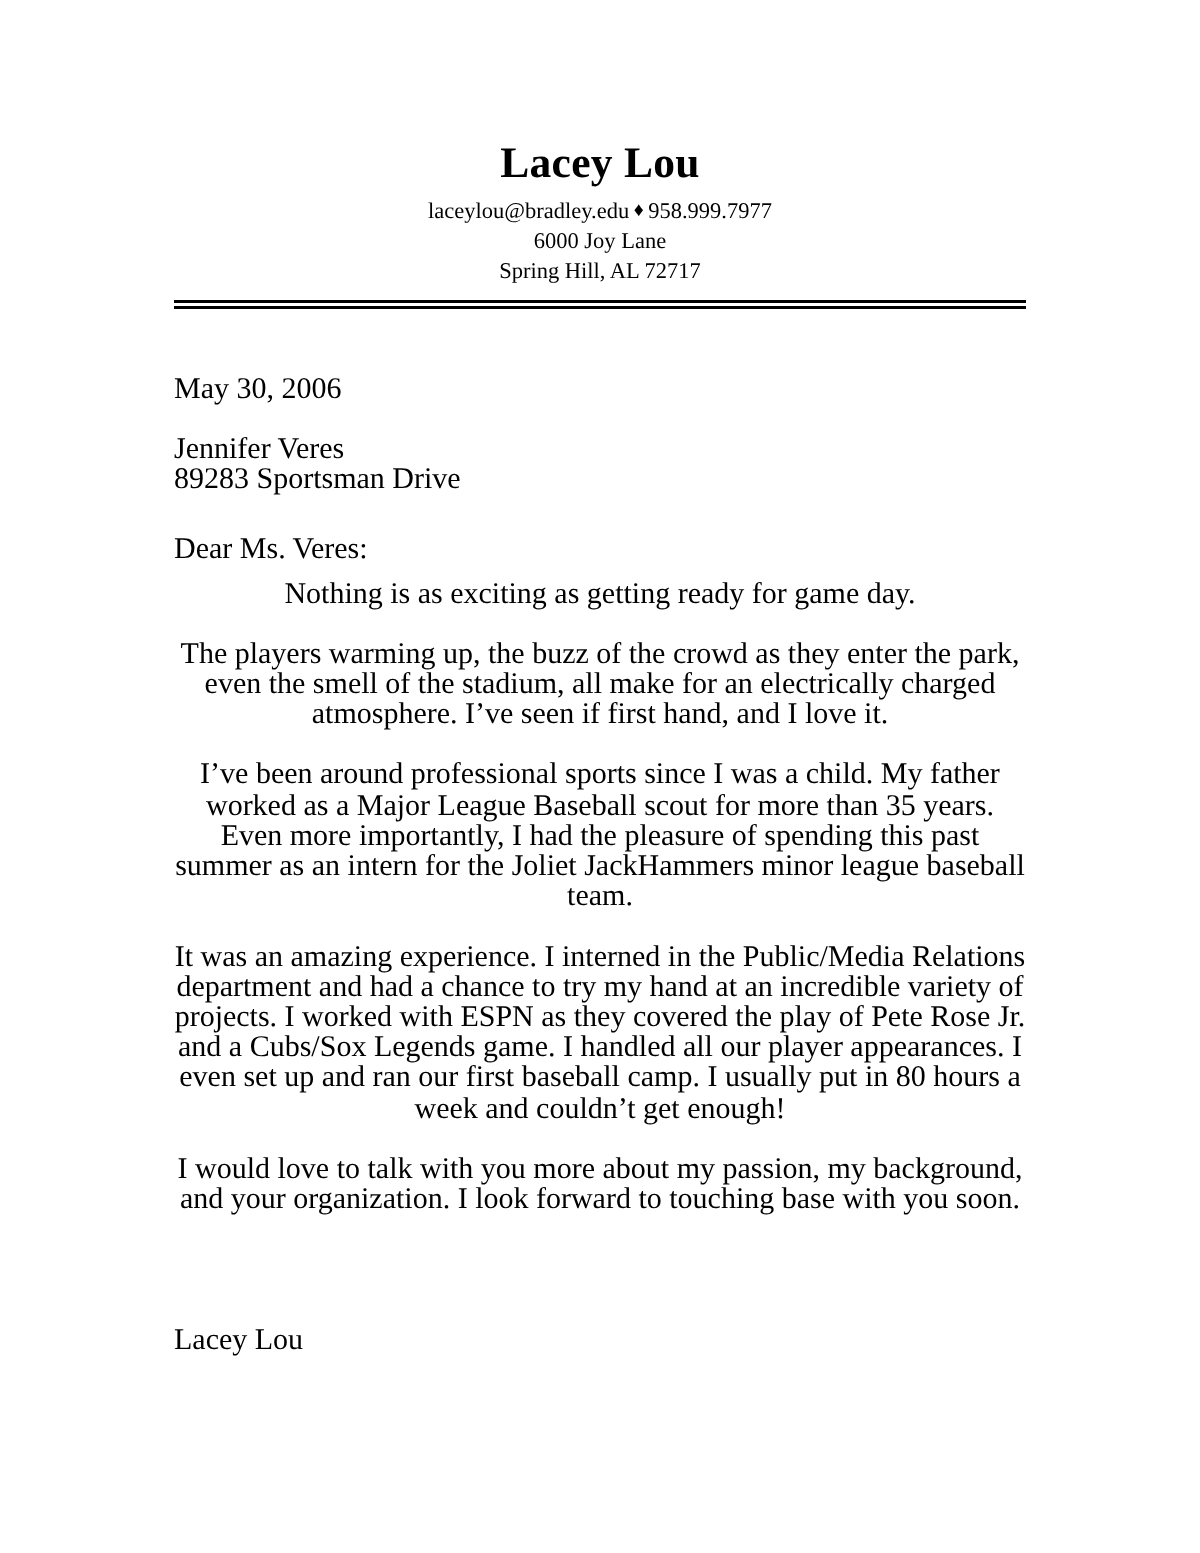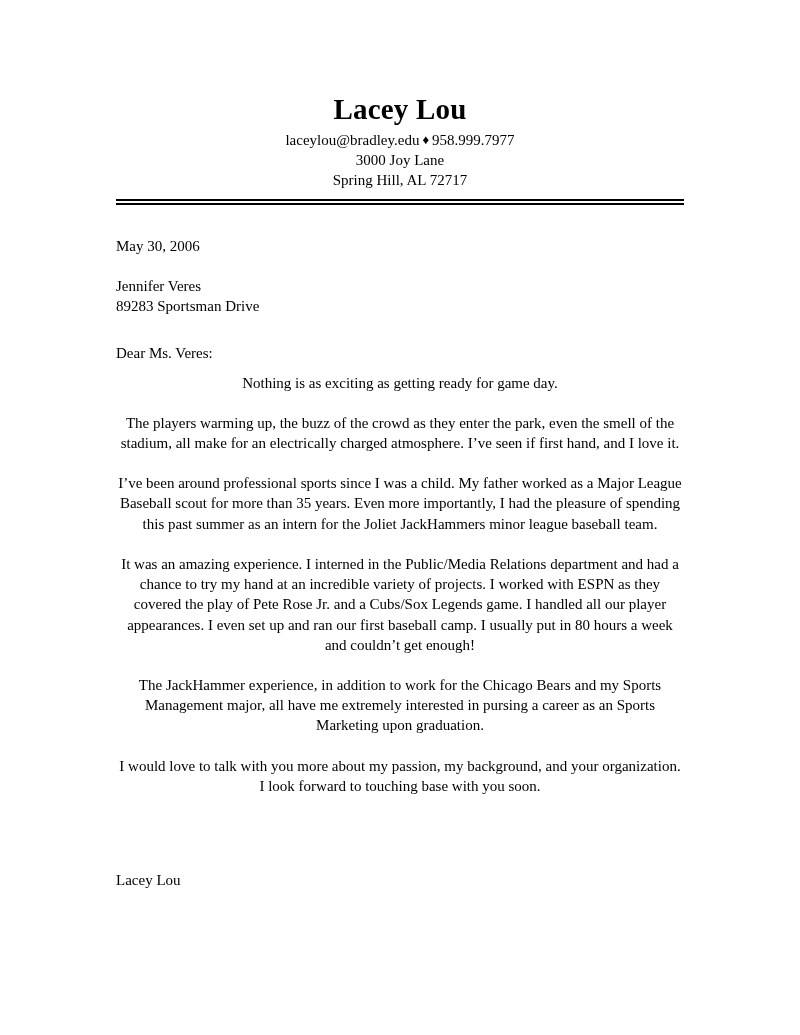--- a/index.html
+++ b/index.html
@@ -59,22 +59,22 @@
     margin-top: 8px;
     height: 6px;
     border-top: 2px solid #000;
     border-bottom: 2px solid #000;
     background: #ffffff;
     box-sizing: border-box;
   }
 
   
   .body-block {
-    padding-top: 31px;
-    font-size: 15px;
+    padding-top: 43px;
+    font-size: 20px;
     line-height: 20.2px;
   }
   .para {
     margin: 0 0 20px 0;
     text-align: center;
   }
   .blockline {
     margin: 0;
   }
   .gap-date   { height: 20px; }
@@ -87,21 +87,21 @@
 <body>
 
 <div class="page">
   <div class="content">
 
     <div class="letterhead">
       <div class="lh-name">Lacey Lou</div>
       <div class="lh-contact">
         <span>laceylou@bradley.edu</span><span class="lh-diamond">♦</span><span>958.999.7977</span>
       </div>
-      <div class="lh-line">3000 Joy Lane</div>
+      <div class="lh-line">6000 Joy Lane</div>
       <div class="lh-line">Spring Hill, AL 72717</div>
     </div>
 
     <div class="rule"></div>
 
     <div class="body-block">
 
       <div class="blockline">May 30, 2006</div>
       <div class="gap-date"></div>
 
@@ -111,21 +111,20 @@
       </div>
       <div class="gap-addr"></div>
 
       <div class="blockline">Dear Ms. Veres:</div>
       <div class="gap-salut"></div>
 
       <p class="para">Nothing is as exciting as getting ready for game day.</p>
       <p class="para">The players warming up, the buzz of the crowd as they enter the park, even the smell of the stadium, all make for an electrically charged atmosphere.  I’ve seen if first hand, and I love it.</p>
       <p class="para">I’ve been around professional sports since I was a child.  My father worked as a Major League Baseball scout for more than 35 years.  Even more importantly, I had the pleasure of spending this past summer as an intern for the Joliet JackHammers minor league baseball team.</p>
       <p class="para">It was an amazing experience.  I interned in the Public/Media Relations department and had a chance to try my hand at an incredible variety of projects.  I worked with ESPN as they covered the play of Pete Rose Jr. and a Cubs/Sox Legends game.  I handled all our player appearances.  I even set up and ran our first baseball camp.  I usually put in 80 hours a week and couldn’t get enough!</p>
-      <p class="para">The JackHammer experience, in addition to work for the Chicago Bears and my Sports Management major, all have me extremely interested in pursing a career as an Sports Marketing upon graduation.</p>
       <p class="para">I would love to talk with you more about my passion, my background, and your organization.  I look forward to touching base with you soon.</p>
 
       <div class="gap-regards"></div>
 
       <div class="gap-sign"></div>
       <div class="blockline">Lacey Lou</div>
     </div>
 
   </div>
 </div>

